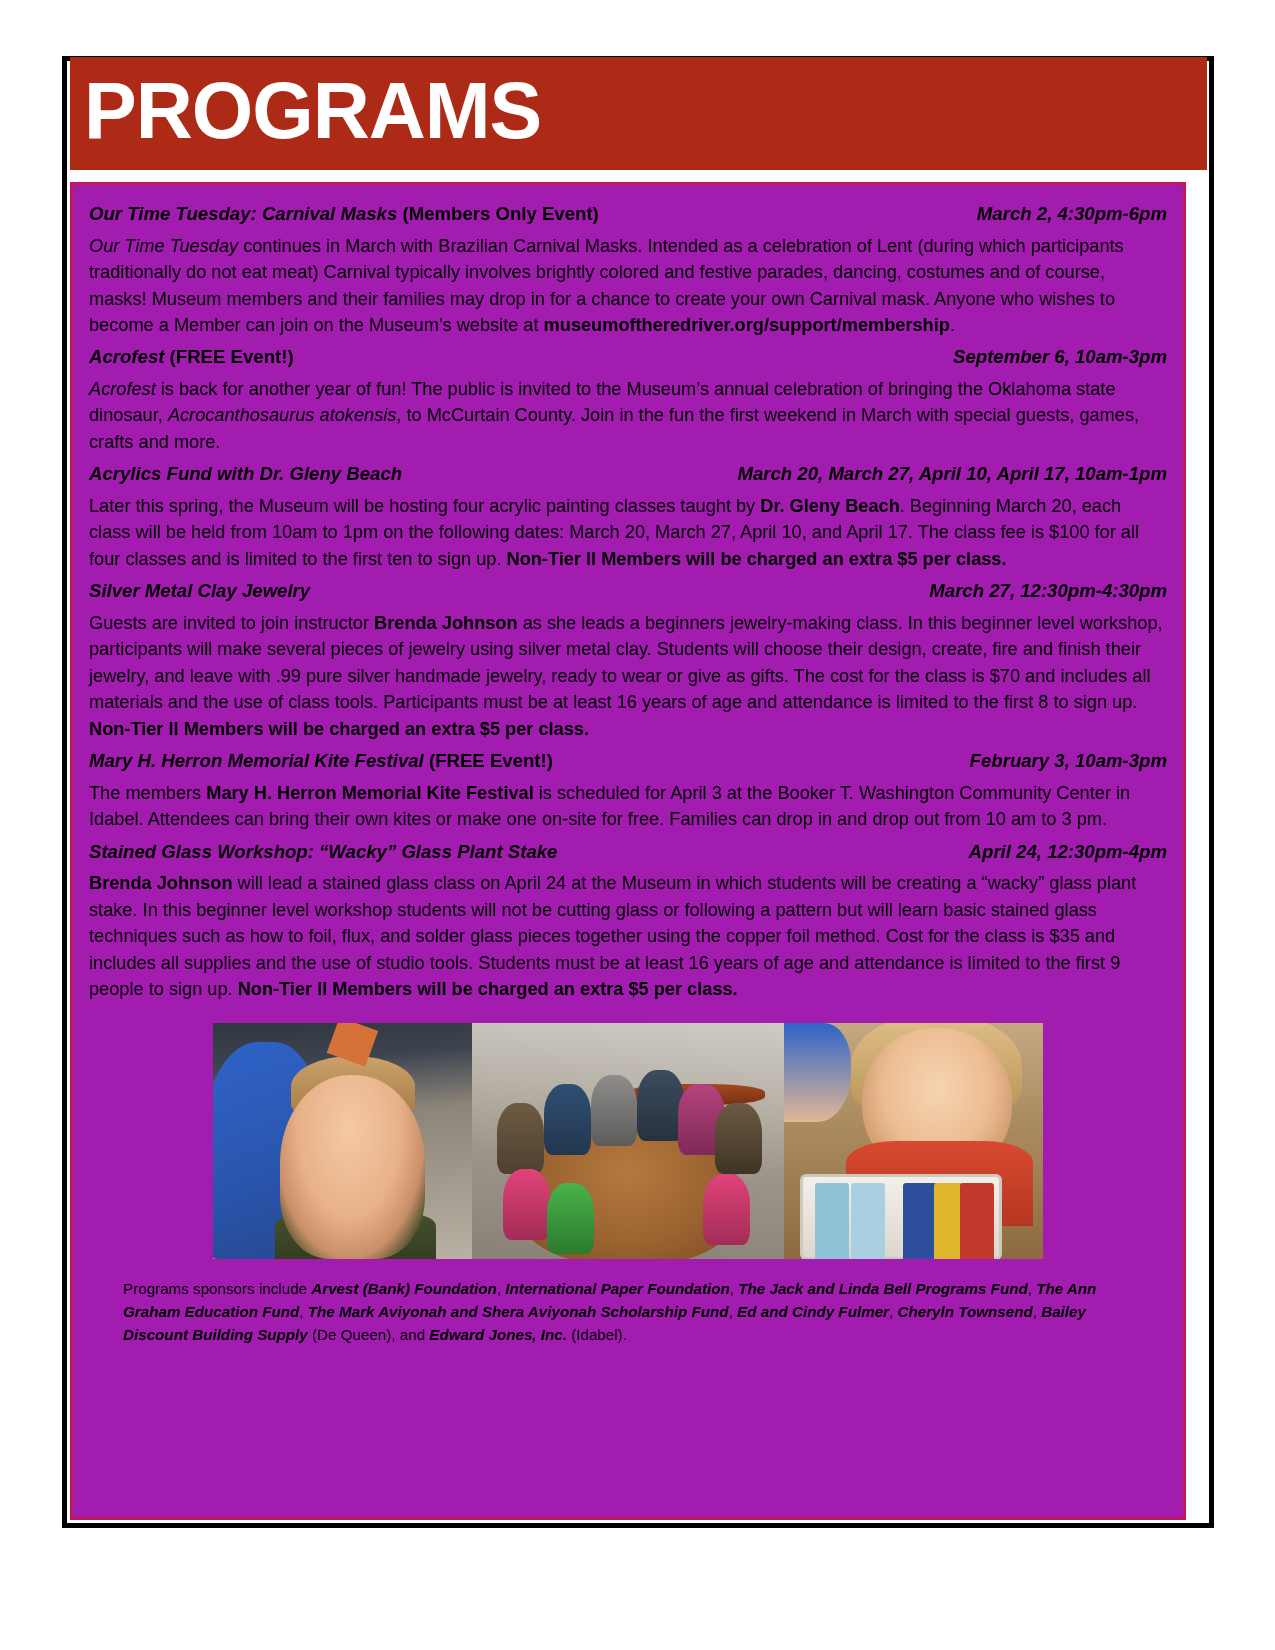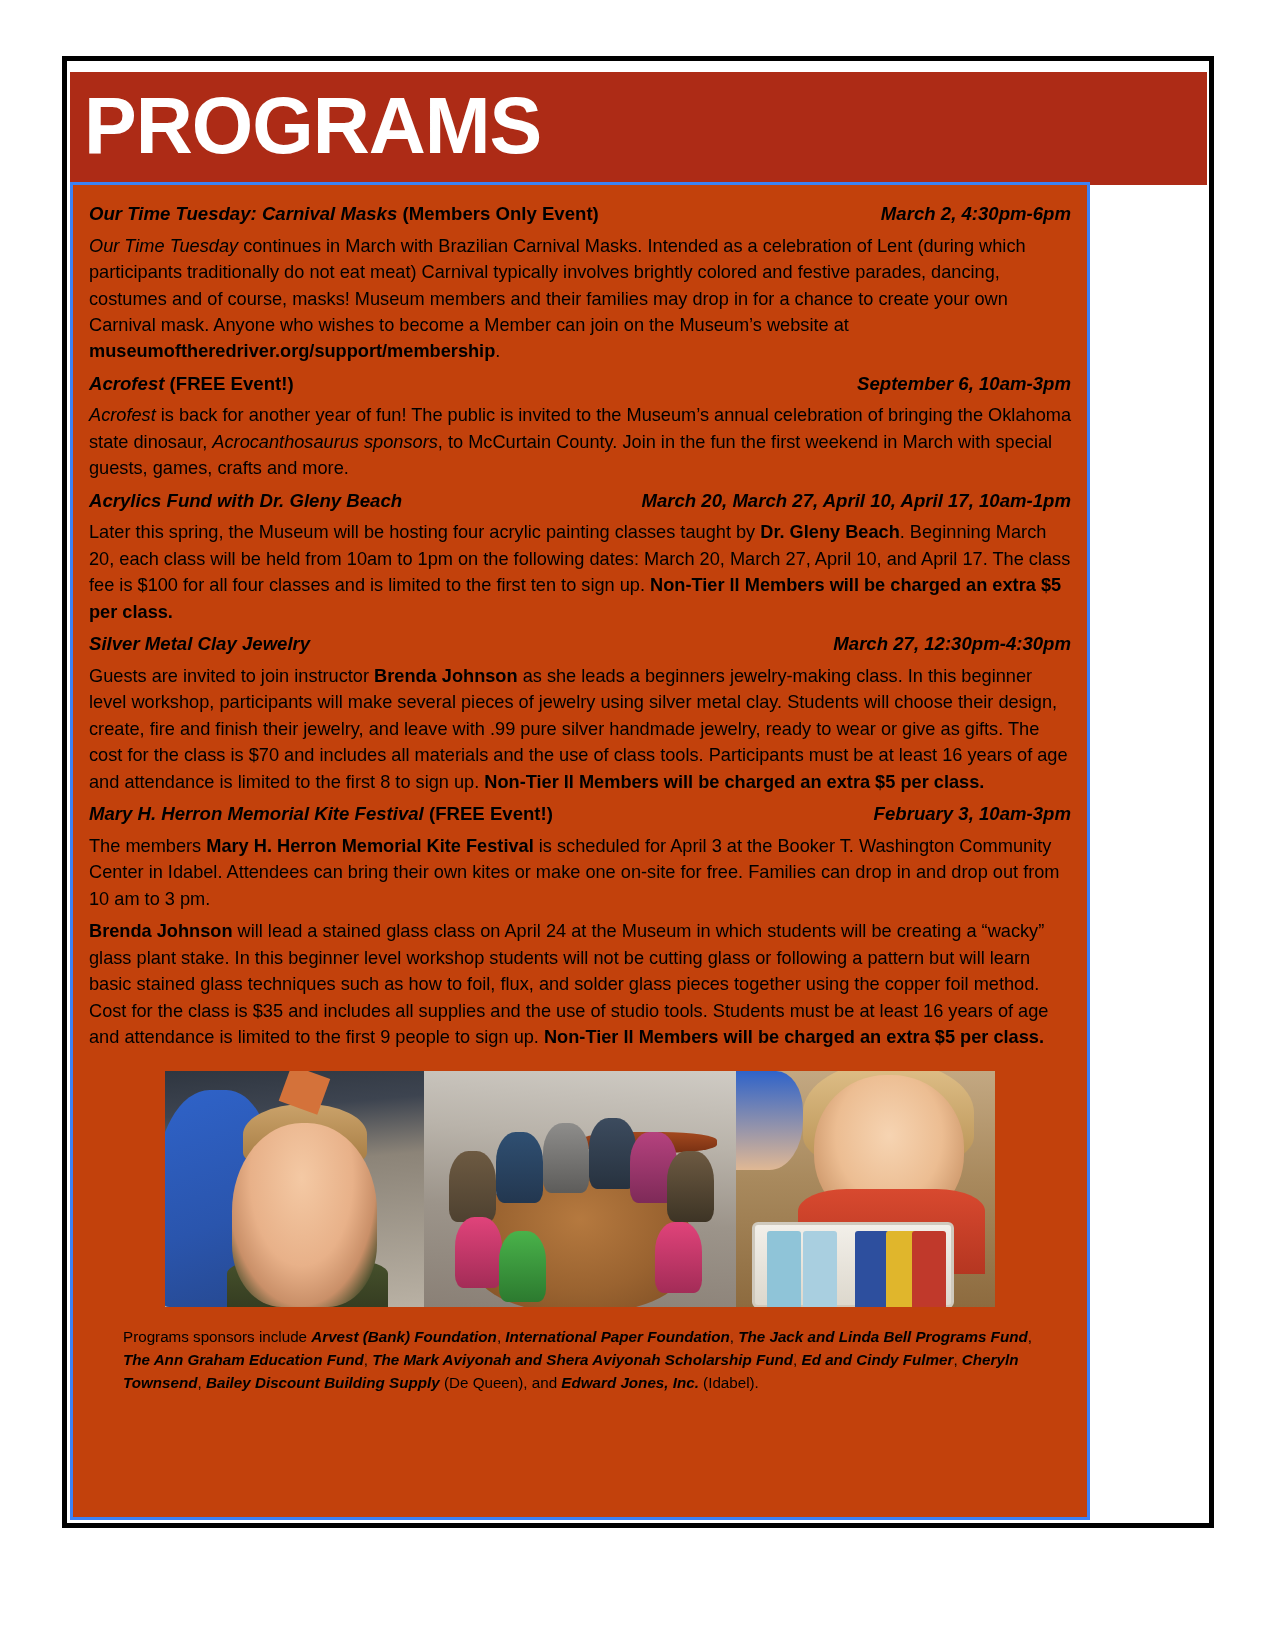--- a/index.html
+++ b/index.html
@@ -27,21 +27,21 @@
     top: 56px;
     width: 1152px;
     height: 1472px;
     border: 5px solid #000000;
     box-sizing: border-box;
     background: #ffffff;
   }
   .banner {
     position: absolute;
     left: 70px;
-    top: 72px;
+    top: 57px;
     width: 1137px;
     height: 113px;
     background: #ad2b16;
     box-sizing: border-box;
     display: flex;
     align-items: center;
     overflow: hidden;
   }
   .banner-title {
     font-family: "Liberation Sans", sans-serif;
@@ -51,25 +51,25 @@
     color: #ffffff;
     letter-spacing: -1px;
     padding-left: 14px;
     margin-top: -6px;
     white-space: nowrap;
   }
   .content-box {
     position: absolute;
     left: 70px;
     top: 182px;
-    width: 1020px;
+    width: 1116px;
     height: 1338px;
-    border: 3px solid #3b82f6;
-    box-sizing: border-box;
-    background: #c2410c;
+    border: 3px solid #be185d;
+    box-sizing: border-box;
+    background: #a21caf;
     overflow: hidden;
   }
   .inner {
     padding: 10px 16px 8px 16px;
     box-sizing: border-box;
   }
   .event {
     margin-bottom: 2px;
   }
   .event-head {
@@ -235,21 +235,21 @@
               <div class="etitle"><span>Our Time Tuesday: Carnival Masks</span><span class="plain"> (Members Only Event)</span></div>
               <div class="edate">March 2, 4:30pm-6pm</div>
             </div>
             <div class="event-body"><i>Our Time Tuesday</i><span> continues in March with Brazilian Carnival Masks. Intended as a celebration of Lent (during which participants traditionally do not eat meat) Carnival typically involves brightly colored and festive parades, dancing, costumes and of course, masks! Museum members and their families may drop in for a chance to create your own Carnival mask. Anyone who wishes to become a Member can join on the Museum’s website at </span><b>museumoftheredriver.org/support/membership</b><span>.</span></div>
           </div>
           <div class="event">
             <div class="event-head">
               <div class="etitle"><span>Acrofest</span><span class="plain"> (FREE Event!)</span></div>
               <div class="edate">September 6, 10am-3pm</div>
             </div>
-            <div class="event-body"><i>Acrofest</i><span> is back for another year of fun! The public is invited to the Museum’s annual celebration of bringing the Oklahoma state dinosaur, </span><i>Acrocanthosaurus sponsors</i><span>, to McCurtain County. Join in the fun the first weekend in March with special guests, games, crafts and more.</span></div>
+            <div class="event-body"><i>Acrofest</i><span> is back for another year of fun! The public is invited to the Museum’s annual celebration of bringing the Oklahoma state dinosaur, </span><i>Acrocanthosaurus atokensis</i><span>, to McCurtain County. Join in the fun the first weekend in March with special guests, games, crafts and more.</span></div>
           </div>
           <div class="event">
             <div class="event-head">
               <div class="etitle"><span>Acrylics Fund with Dr. Gleny Beach</span></div>
               <div class="edate">March 20, March 27, April 10, April 17, 10am-1pm</div>
             </div>
             <div class="event-body"><span>Later this spring, the Museum will be hosting four acrylic painting classes taught by </span><b>Dr. Gleny Beach</b><span>. Beginning March 20, each class will be held from 10am to 1pm on the following dates: March 20, March 27, April 10, and April 17. The class fee is $100 for all four classes and is limited to the first ten to sign up. </span><b>Non-Tier ll Members will be charged an extra $5 per class.</b></div>
           </div>
           <div class="event">
             <div class="event-head">
@@ -259,20 +259,24 @@
             <div class="event-body"><span>Guests are invited to join instructor </span><b>Brenda Johnson</b><span> as she leads a beginners jewelry-making class. In this beginner level workshop, participants will make several pieces of jewelry using silver metal clay. Students will choose their design, create, fire and finish their jewelry, and leave with .99 pure silver handmade jewelry, ready to wear or give as gifts. The cost for the class is $70 and includes all materials and the use of class tools. Participants must be at least 16 years of age and attendance is limited to the first 8 to sign up. </span><b>Non-Tier ll Members will be charged an extra $5 per class.</b></div>
           </div>
           <div class="event">
             <div class="event-head">
               <div class="etitle"><span>Mary H. Herron Memorial Kite Festival</span><span class="plain"> (FREE Event!)</span></div>
               <div class="edate">February 3, 10am-3pm</div>
             </div>
             <div class="event-body"><span>The members </span><b>Mary H. Herron Memorial Kite Festival</b><span> is scheduled for April 3 at the Booker T. Washington Community Center in Idabel. Attendees can bring their own kites or make one on-site for free. Families can drop in and drop out from 10 am to 3 pm.</span></div>
           </div>
           <div class="event">
+            <div class="event-head">
+              <div class="etitle"><span>Stained Glass Workshop: “Wacky” Glass Plant Stake</span></div>
+              <div class="edate">April 24, 12:30pm-4pm</div>
+            </div>
             <div class="event-body"><b>Brenda Johnson</b><span> will lead a stained glass class on April 24 at the Museum in which students will be creating a “wacky” glass plant stake. In this beginner level workshop students will not be cutting glass or following a pattern but will learn basic stained glass techniques such as how to foil, flux, and solder glass pieces together using the copper foil method. Cost for the class is $35 and includes all supplies and the use of studio tools. Students must be at least 16 years of age and attendance is limited to the first 9 people to sign up. </span><b>Non-Tier ll Members will be charged an extra $5 per class.</b></div>
           </div>
         </div>
 
       <div class="photos">
         <div class="photo ph1">
           <div class="hair"></div>
           <div class="orange"></div>
           <div class="vest"></div>
           <div class="pot"></div>

